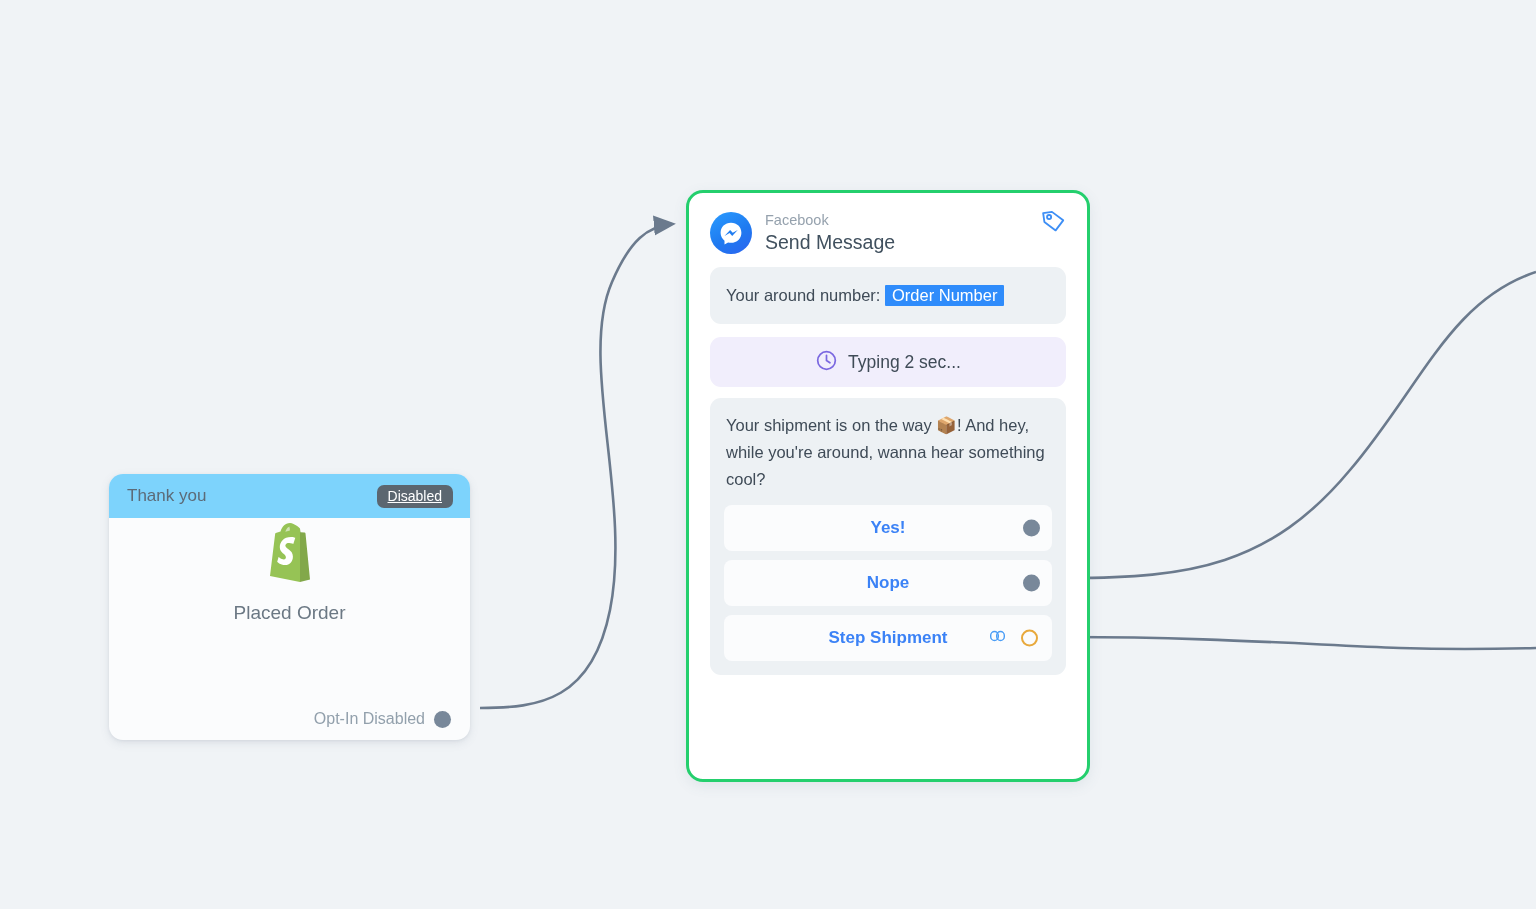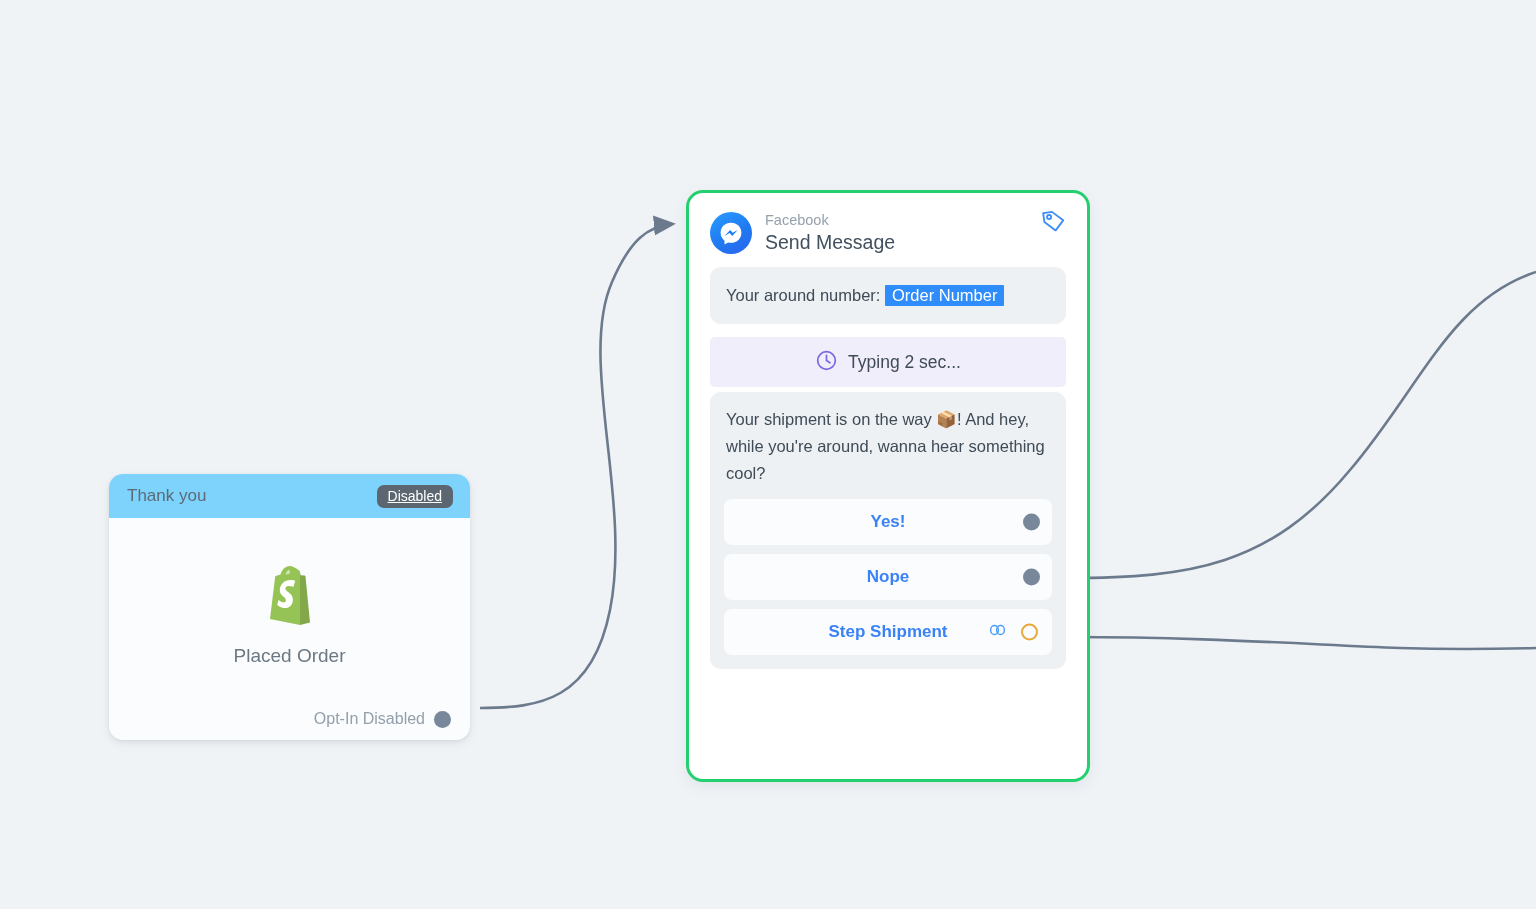--- a/index.html
+++ b/index.html
@@ -88,21 +88,20 @@
     line-height: 1;
     text-decoration: underline;
   }
 
   .trigger-body {
     height: 222px;
     position: relative;
     display: flex;
     flex-direction: column;
     align-items: center;
-    justify-content: center;
     padding-bottom: 30px;
   }
 
   .shopify-logo { width: 62px; height: 70px; }
 
   .trigger-label {
     margin-top: 14px;
     font-size: 19px;
     color: #6b7884;
   }
@@ -198,27 +197,27 @@
     color: #ffffff;
     border-radius: 1px;
     padding: 1px 7px 2px;
     font-size: 16.5px;
     white-space: nowrap;
     margin-top: 28px;
   }
 
   .typing-bubble {
     background: #f1eefc;
-    border-radius: 5px;
+    border-radius: 11px;
     height: 50px;
     display: flex;
     align-items: center;
     justify-content: center;
     gap: 10px;
-    margin-bottom: 5px;
+    margin-bottom: 11px;
   }
 
   .typing-text {
     font-size: 17.5px;
     color: #3f4b57;
   }
 
   .qr-bubble {
     background: #edf1f4;
     border-radius: 11px;

